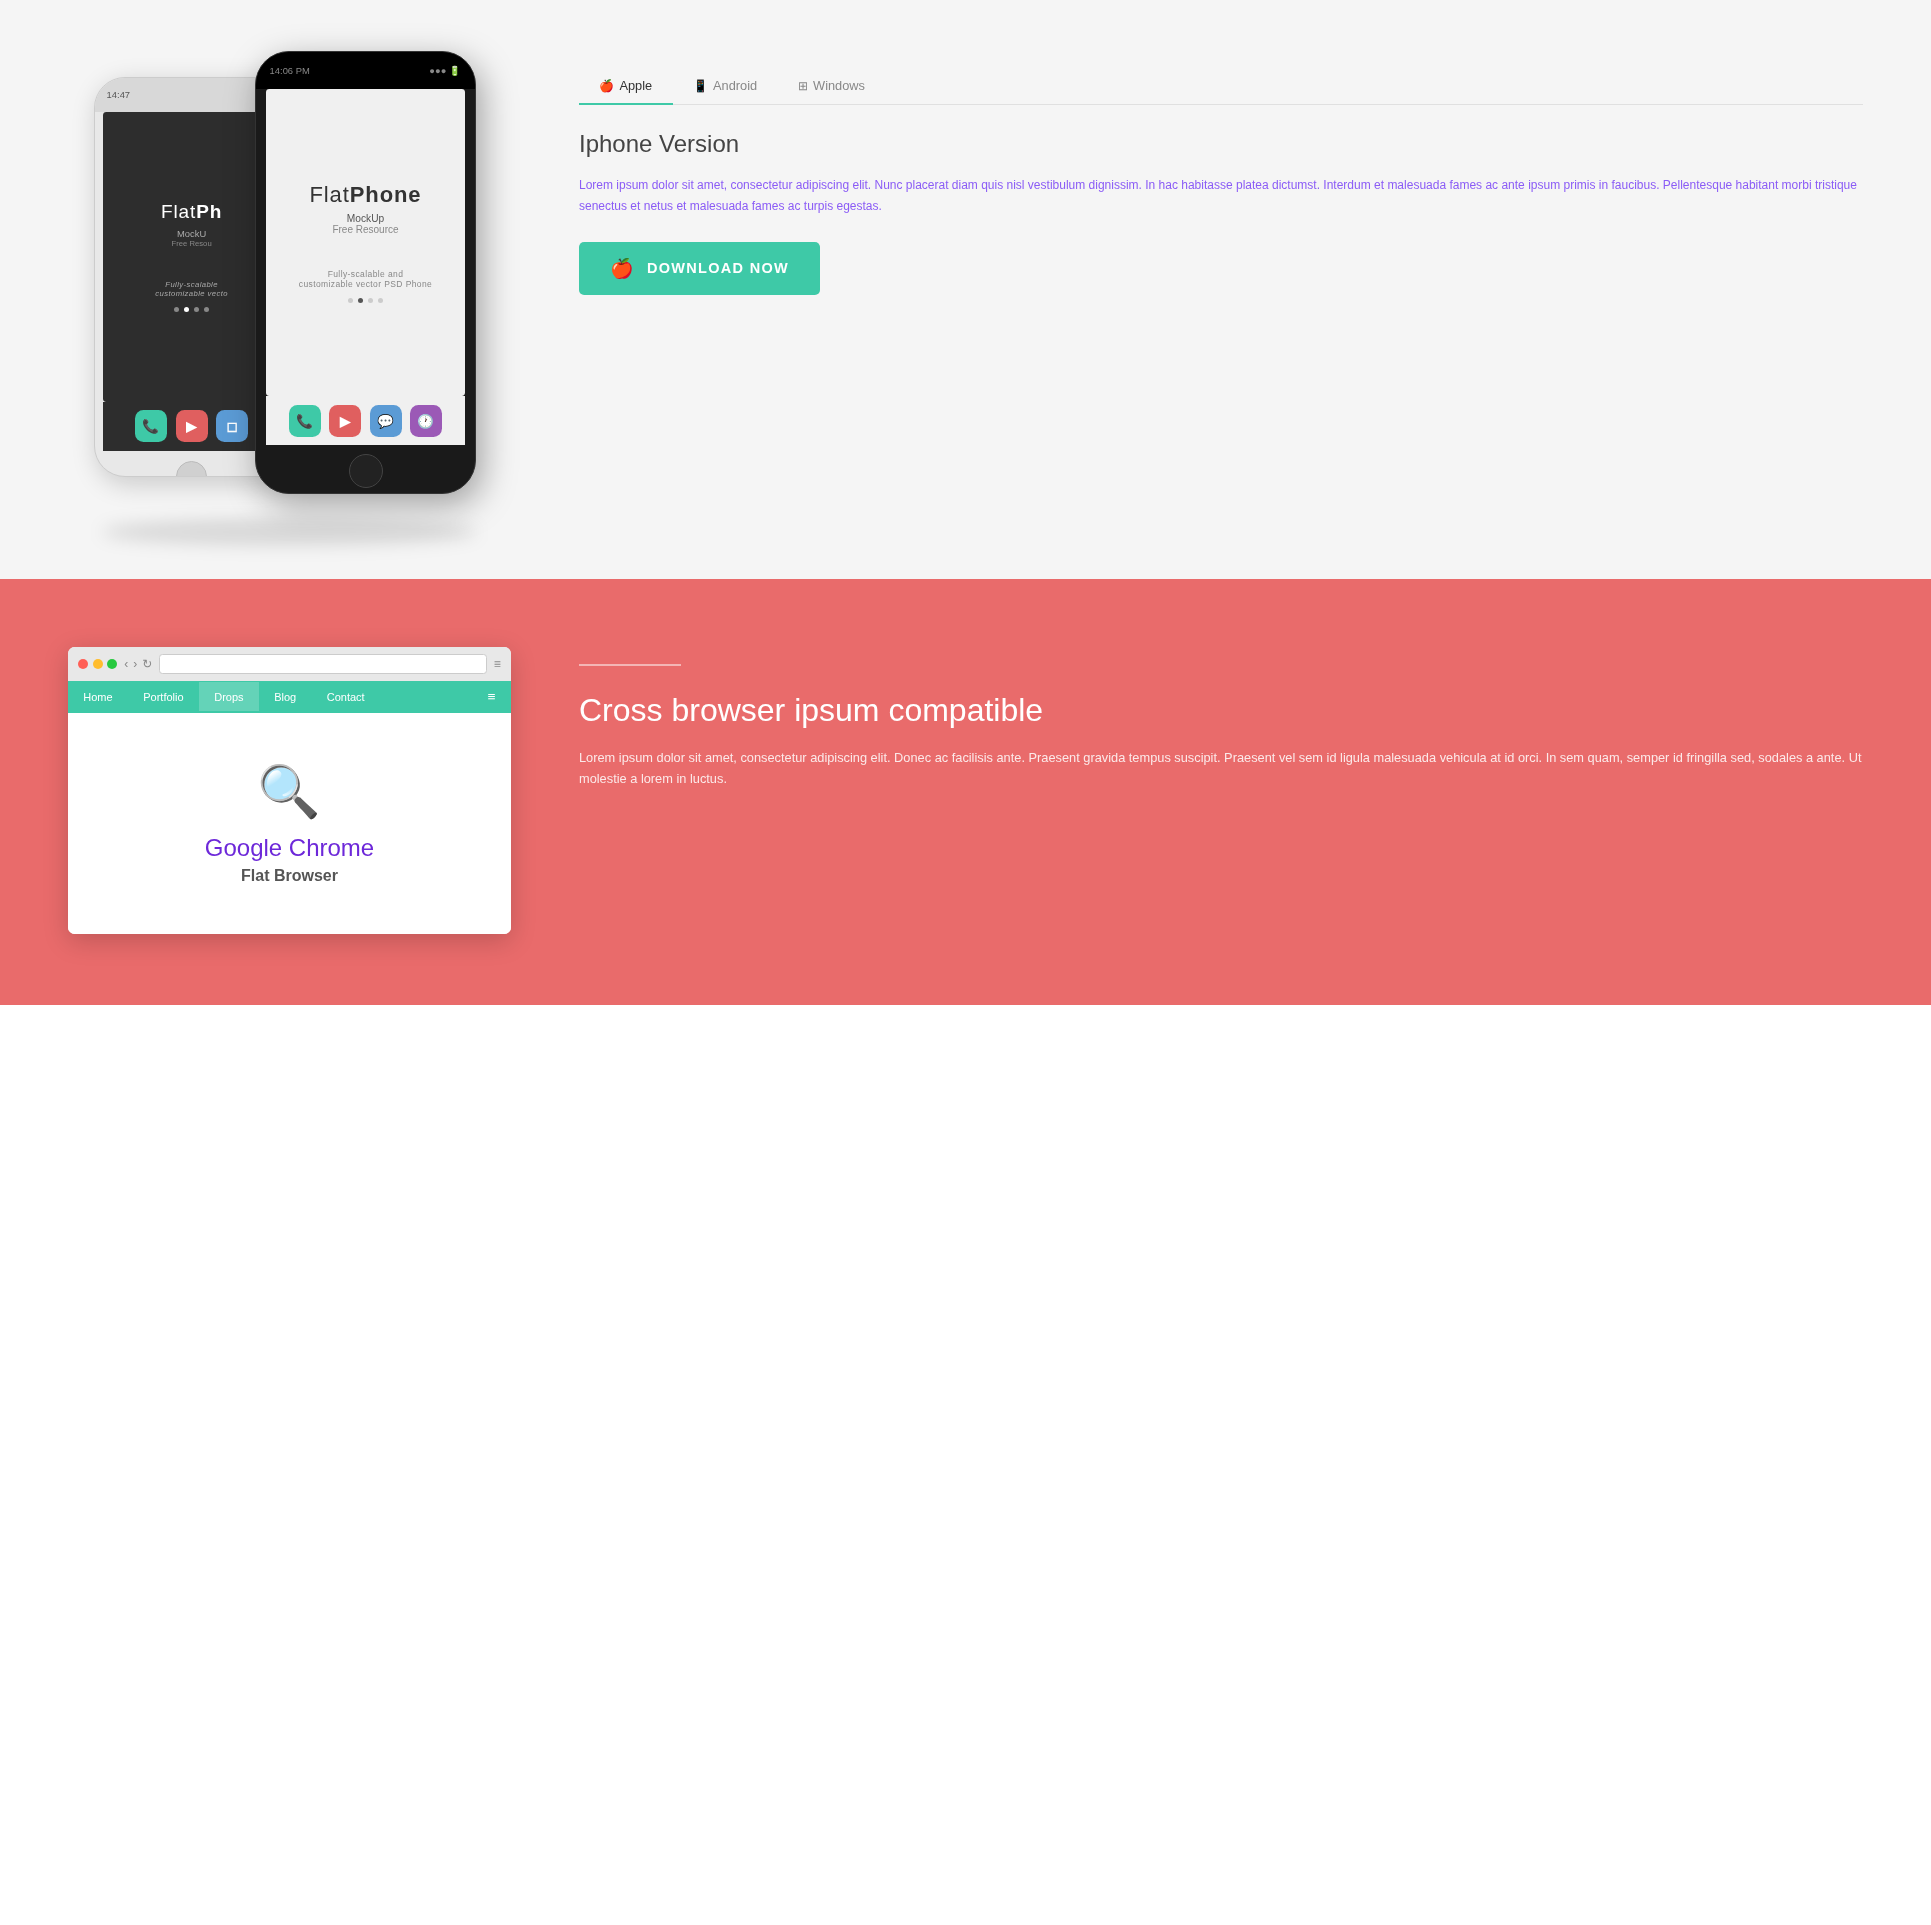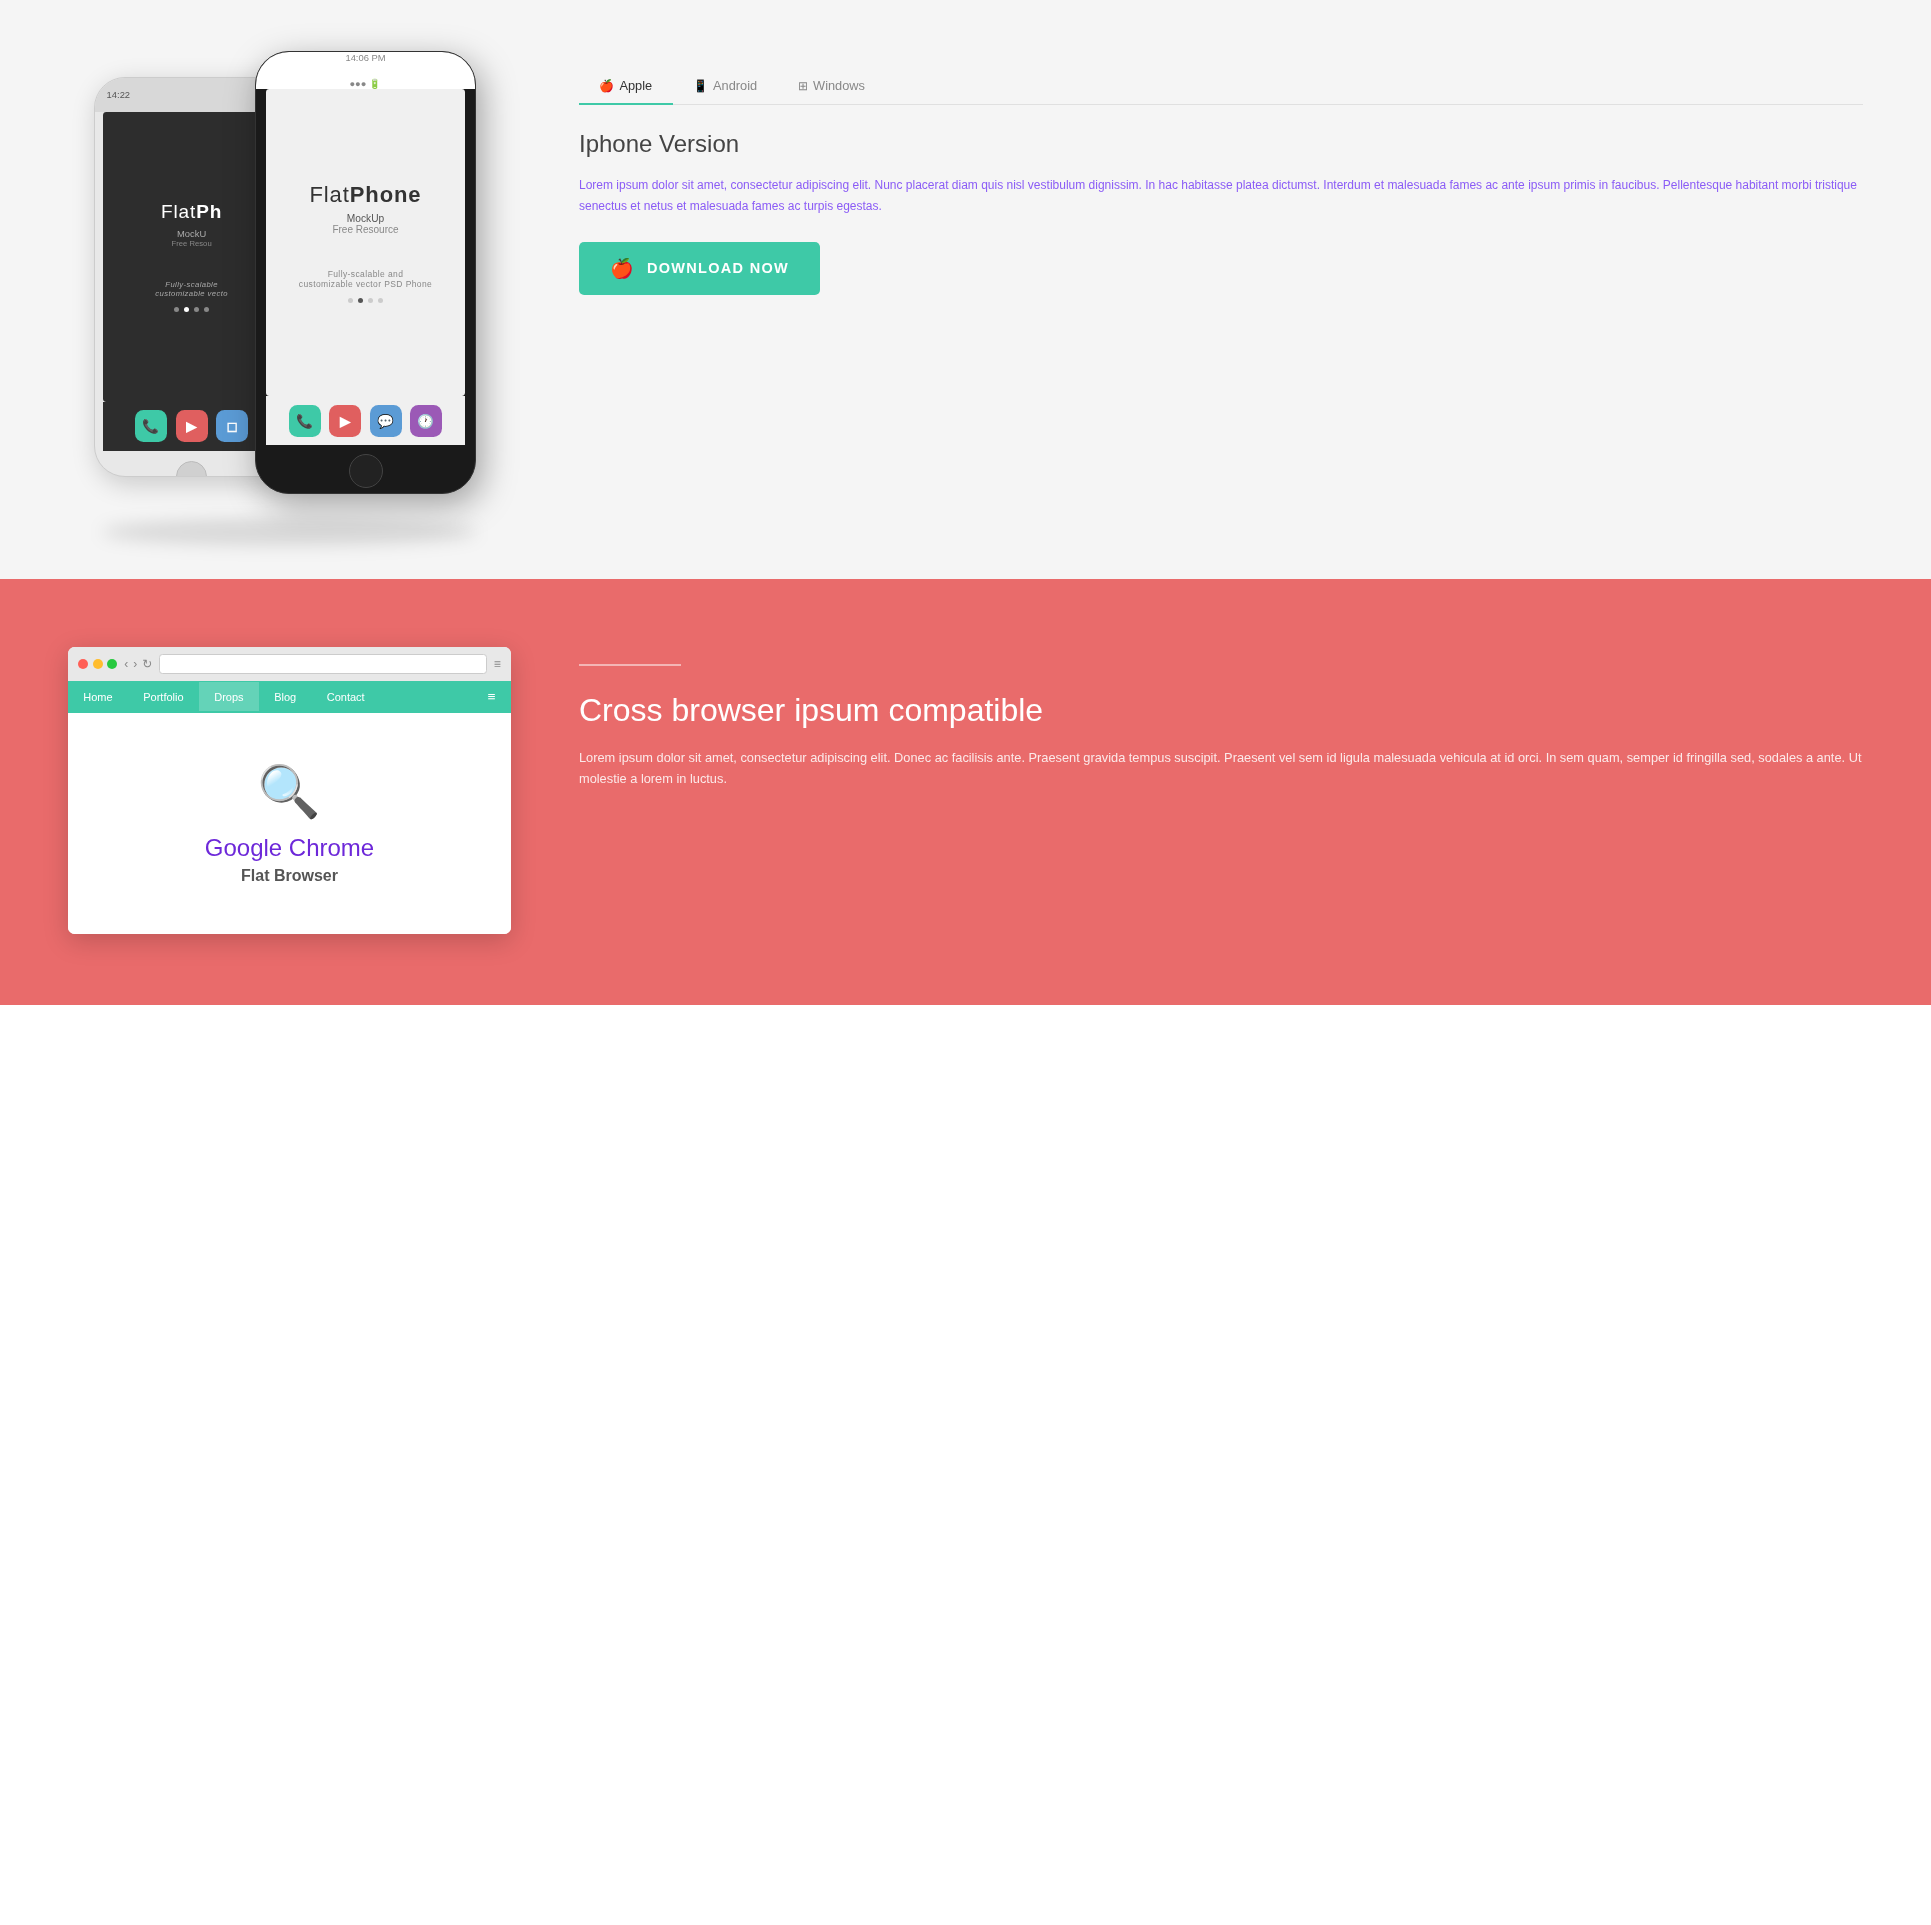--- a/index.html
+++ b/index.html
@@ -104,29 +104,28 @@
       width: 221px;
       height: 443px;
       background: #1a1a1a;
       border-radius: 34px;
       border: 1.7px solid #333;
       box-shadow: 5.1px 10.2px 34px rgba(0,0,0,0.35);
       overflow: hidden;
       z-index: 2;
     }
     .phone-black .phone-top-bar {
-      background: #ffffff;
+      background: #000000;
       height: 37px;
       display: flex;
       align-items: center;
       justify-content: space-between;
       padding: 0 13.6px;
       font-size: 9.4px;
       color: #888;
-      flex-direction: column;
     }
     .phone-black .phone-screen {
       background: #f0f0f0;
       margin: 0 10.2px;
       height: 307px;
       border-radius: 3.4px;
       display: flex;
       flex-direction: column;
       align-items: center;
       justify-content: center;
@@ -377,21 +376,21 @@
 </head>
 <body>
 
 <div class="top-section">
 
   <div class="phones-container">
     <div class="phones-shadow"></div>
 
     <div class="phone-white">
       <div class="phone-top-bar">
-        <span>14:22</span>
+        <span>14:47</span>
         <span>●●●</span>
       </div>
       <div class="phone-screen">
         <div class="app-name-bold">
           Flat<span>Ph</span>
         </div>
         <div class="subtitle">MockU</div>
         <div class="subtitle2">Free Resou</div>
         <div class="desc-text">Fully-scalable<br>customizable vecto</div>
         <div class="dots">

